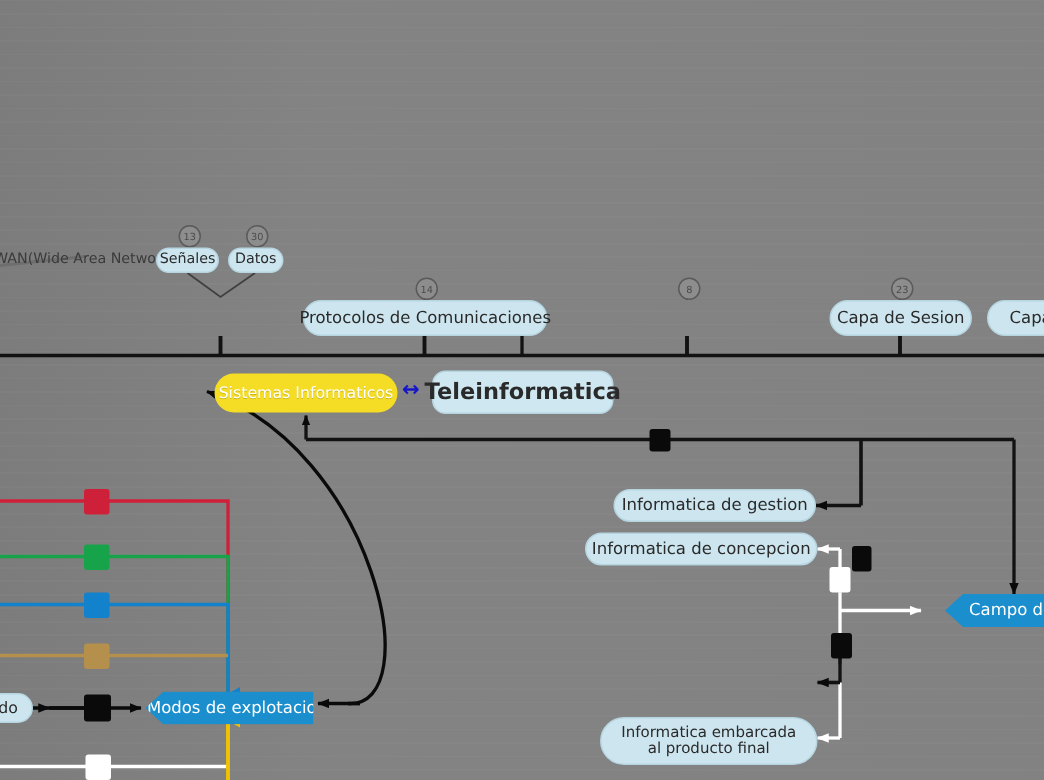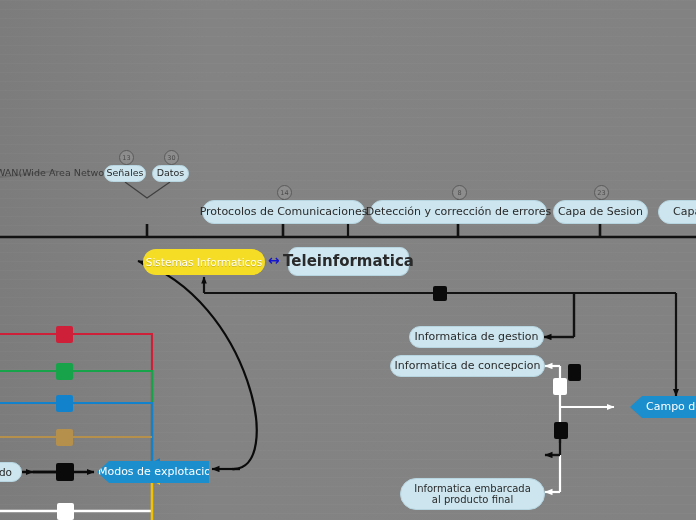--- a/index.html
+++ b/index.html
@@ -175,21 +175,20 @@
   <div class="node pill small" style="left:104px;top:165px;width:42px;height:17px;">Señales</div>
 
   <div class="badge" style="left:164px;top:150px;">30</div>
   <div class="node pill small" style="left:152px;top:165px;width:37px;height:17px;">Datos</div>
 
 
   <div class="badge" style="left:277px;top:185px;">14</div>
   <div class="node pill" style="left:202px;top:200px;width:163px;height:24px;">Protocolos de Comunicaciones</div>
 
   <div class="badge" style="left:452px;top:185px;">8</div>
-  <div class="node pill" style="left:370px;top:200px;width:177px;height:24px;">Detección y corrección de errores</div>
 
   <div class="badge" style="left:594px;top:185px;">23</div>
   <div class="node pill" style="left:553px;top:200px;width:95px;height:24px;">Capa de Sesion</div>
 
   <div class="node pill" style="left:658px;top:200px;width:70px;height:24px;justify-content:flex-start;padding-left:14px;">Capa d</div>
 
   <div class="node yellowpill" style="left:143px;top:249px;width:122px;height:26px;">Sistemas Informaticos</div>
   <div style="position:absolute;left:268px;top:252px;color:#1414cc;font-size:14px;font-weight:bold;letter-spacing:-1px;">↔</div>
   <div class="node pill big" style="left:288px;top:247px;width:121px;height:29px;">Teleinformatica</div>
 

